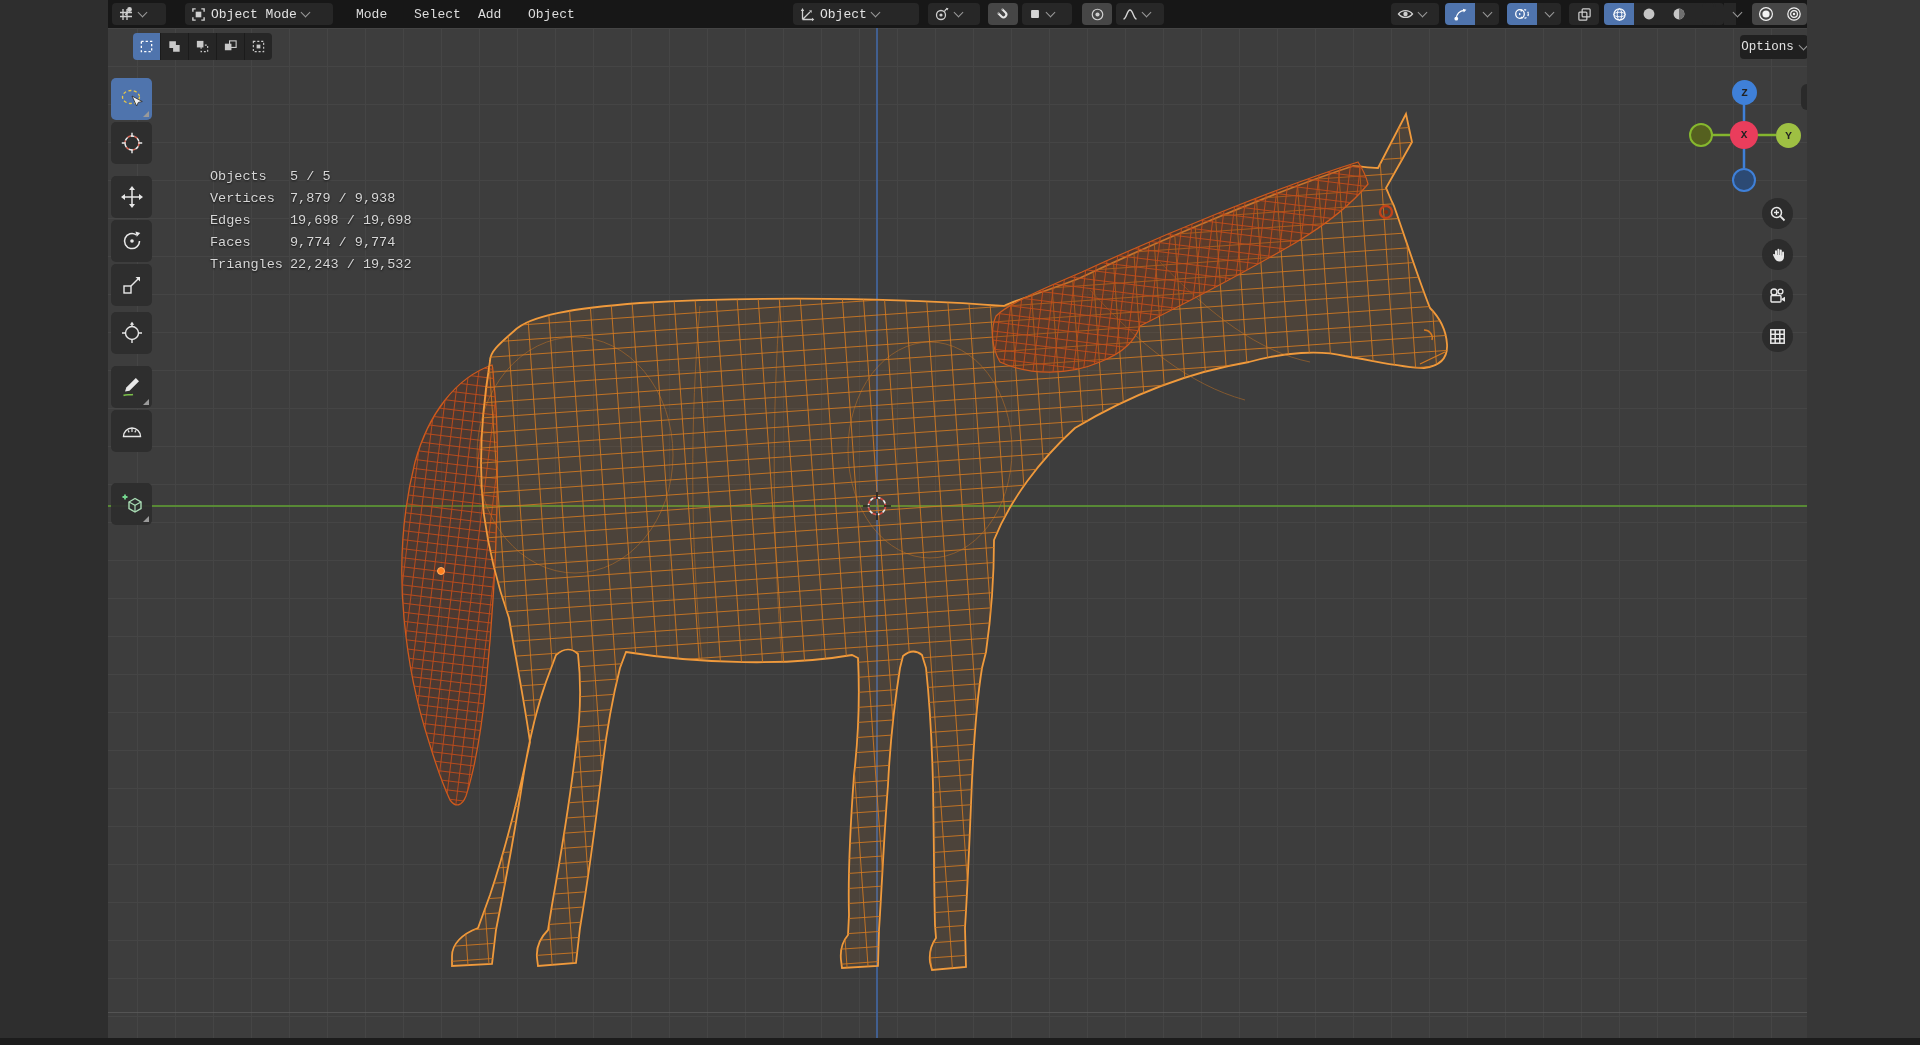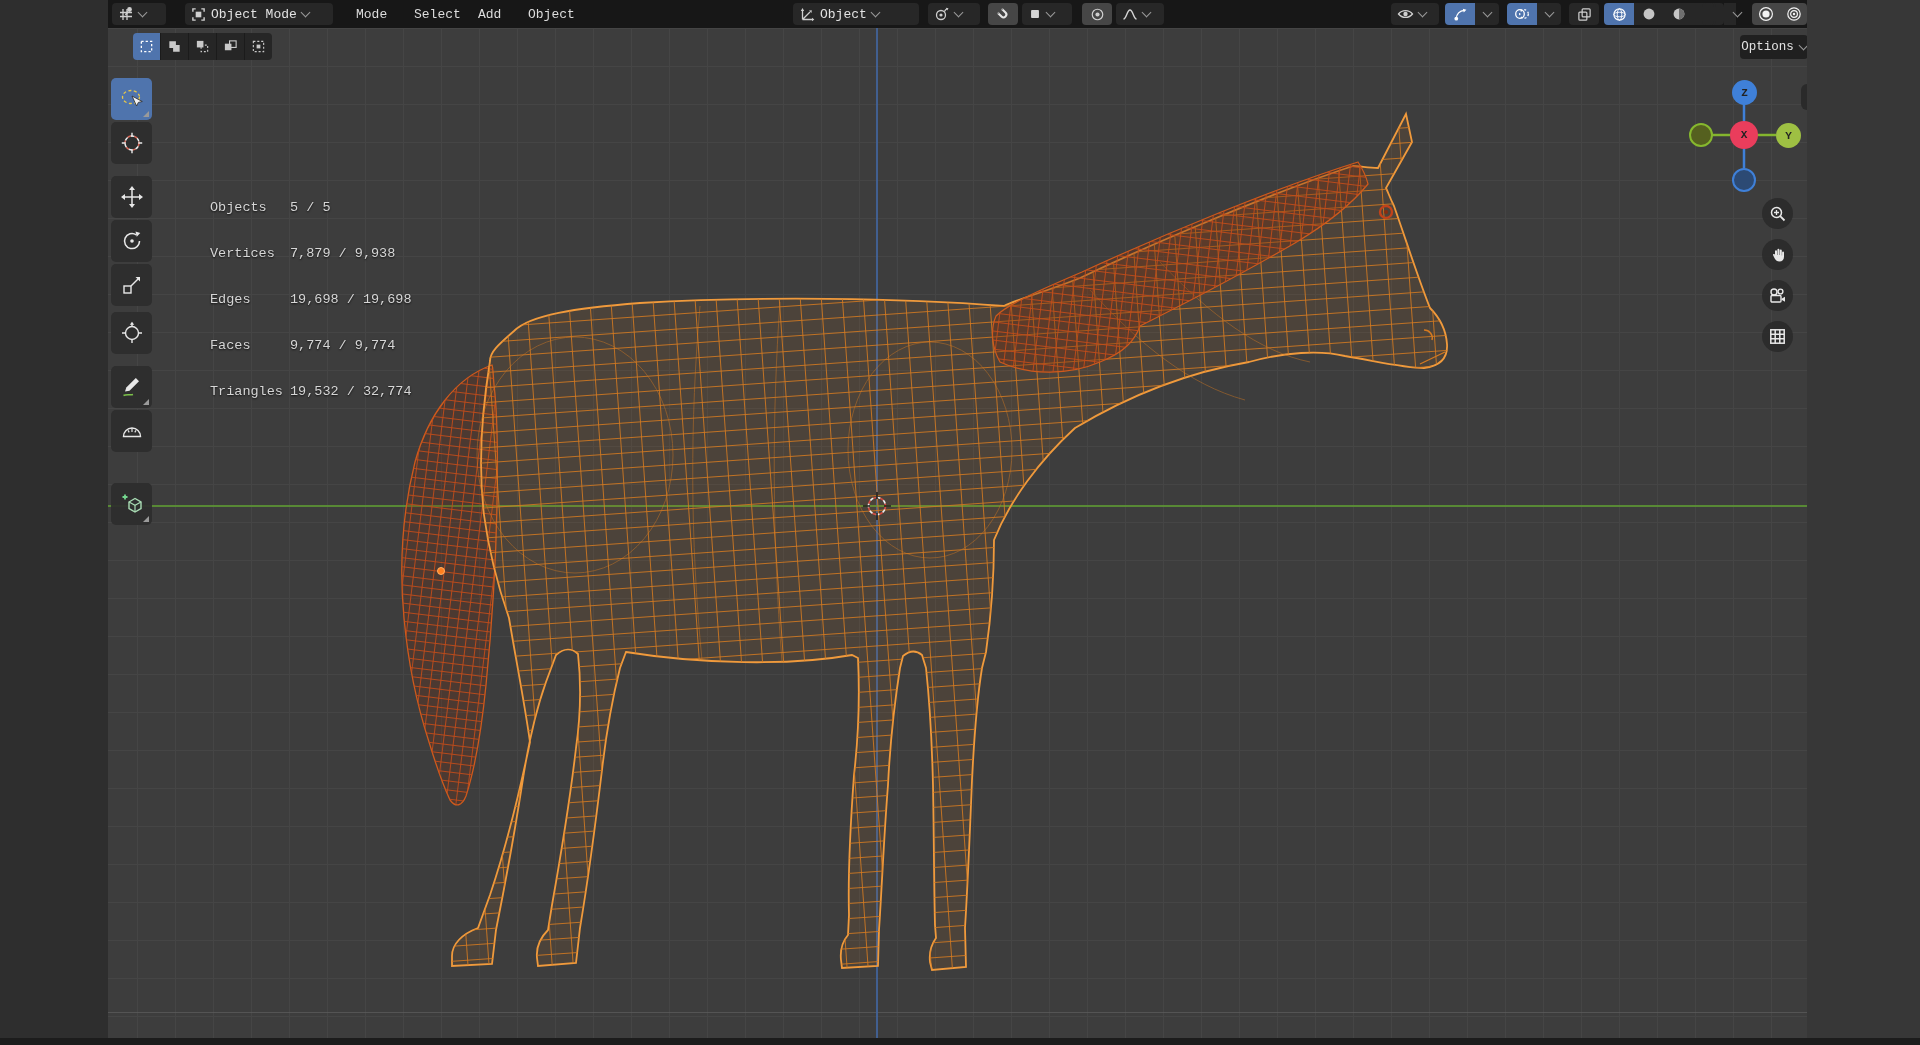--- a/index.html
+++ b/index.html
@@ -37,21 +37,21 @@
   .optbtn{left:1740px;top:35px;width:68px;height:24px;background:#202020;border-radius:4px;
           display:flex;align-items:center;justify-content:center;gap:6px;}
   
   .tool{left:111px;width:41px;height:42px;background:rgba(44,44,44,.92);border-radius:5px;
         display:flex;align-items:center;justify-content:center;}
   .tool.on{background:#4f74ad;}
   .tool.sub:after{content:"";position:absolute;right:3px;bottom:3px;border-style:solid;
         border-width:0 0 6px 6px;border-color:transparent transparent #9a9a9a transparent;}
   
   .vtext{font-size:13.5px;color:#d6d6d6;text-shadow:0 1px 2px rgba(0,0,0,.75);white-space:nowrap;}
-  .stats-row{display:flex;height:22px;align-items:flex-end;margin-top:24px;}
+  .stats-row{display:flex;height:22px;align-items:flex-start;}
   .stats-row .sl{width:80px;}
   
   .ball{position:absolute;border-radius:50%;display:flex;align-items:center;justify-content:center;
         font-size:11px;font-weight:bold;color:#222;}
   .rbtn{position:absolute;left:1762px;width:31px;height:31px;border-radius:50%;
         background:rgba(40,40,40,.82);display:flex;align-items:center;justify-content:center;}
   .ntab{left:1801px;top:84px;width:19px;height:26px;background:#2a2a2a;border-radius:6px 0 0 6px;
         display:flex;align-items:center;justify-content:center;color:#b5b5b5;font-size:12px;}
   svg{display:block;}
 </style>
@@ -436,21 +436,21 @@
     <div class="stats-row">
       <span class="vtext sl">Edges</span>
         <span class="vtext">19,698 / 19,698</span>
     </div>
     <div class="stats-row">
       <span class="vtext sl">Faces</span>
         <span class="vtext">9,774 / 9,774</span>
     </div>
     <div class="stats-row">
       <span class="vtext sl">Triangles</span>
-        <span class="vtext">19,532 / 32,774</span>
+        <span class="vtext">22,243 / 19,532</span>
     </div>
   </div>
 
   <div class="abs" style="left:1674px;top:62px;width:140px;height:140px">
     <svg class="abs" style="left:0;top:0" width="140" height="140">
       <path d="M38 73 H102" stroke="#84b52e" stroke-width="2.5"></path>
       <path d="M70 42 V106" stroke="#3f80d8" stroke-width="2.5"></path>
     </svg>
     <div class="ball" style="left:58px;top:18px;width:25px;height:25px;background:#3f80d8">
         <span>Z</span>

